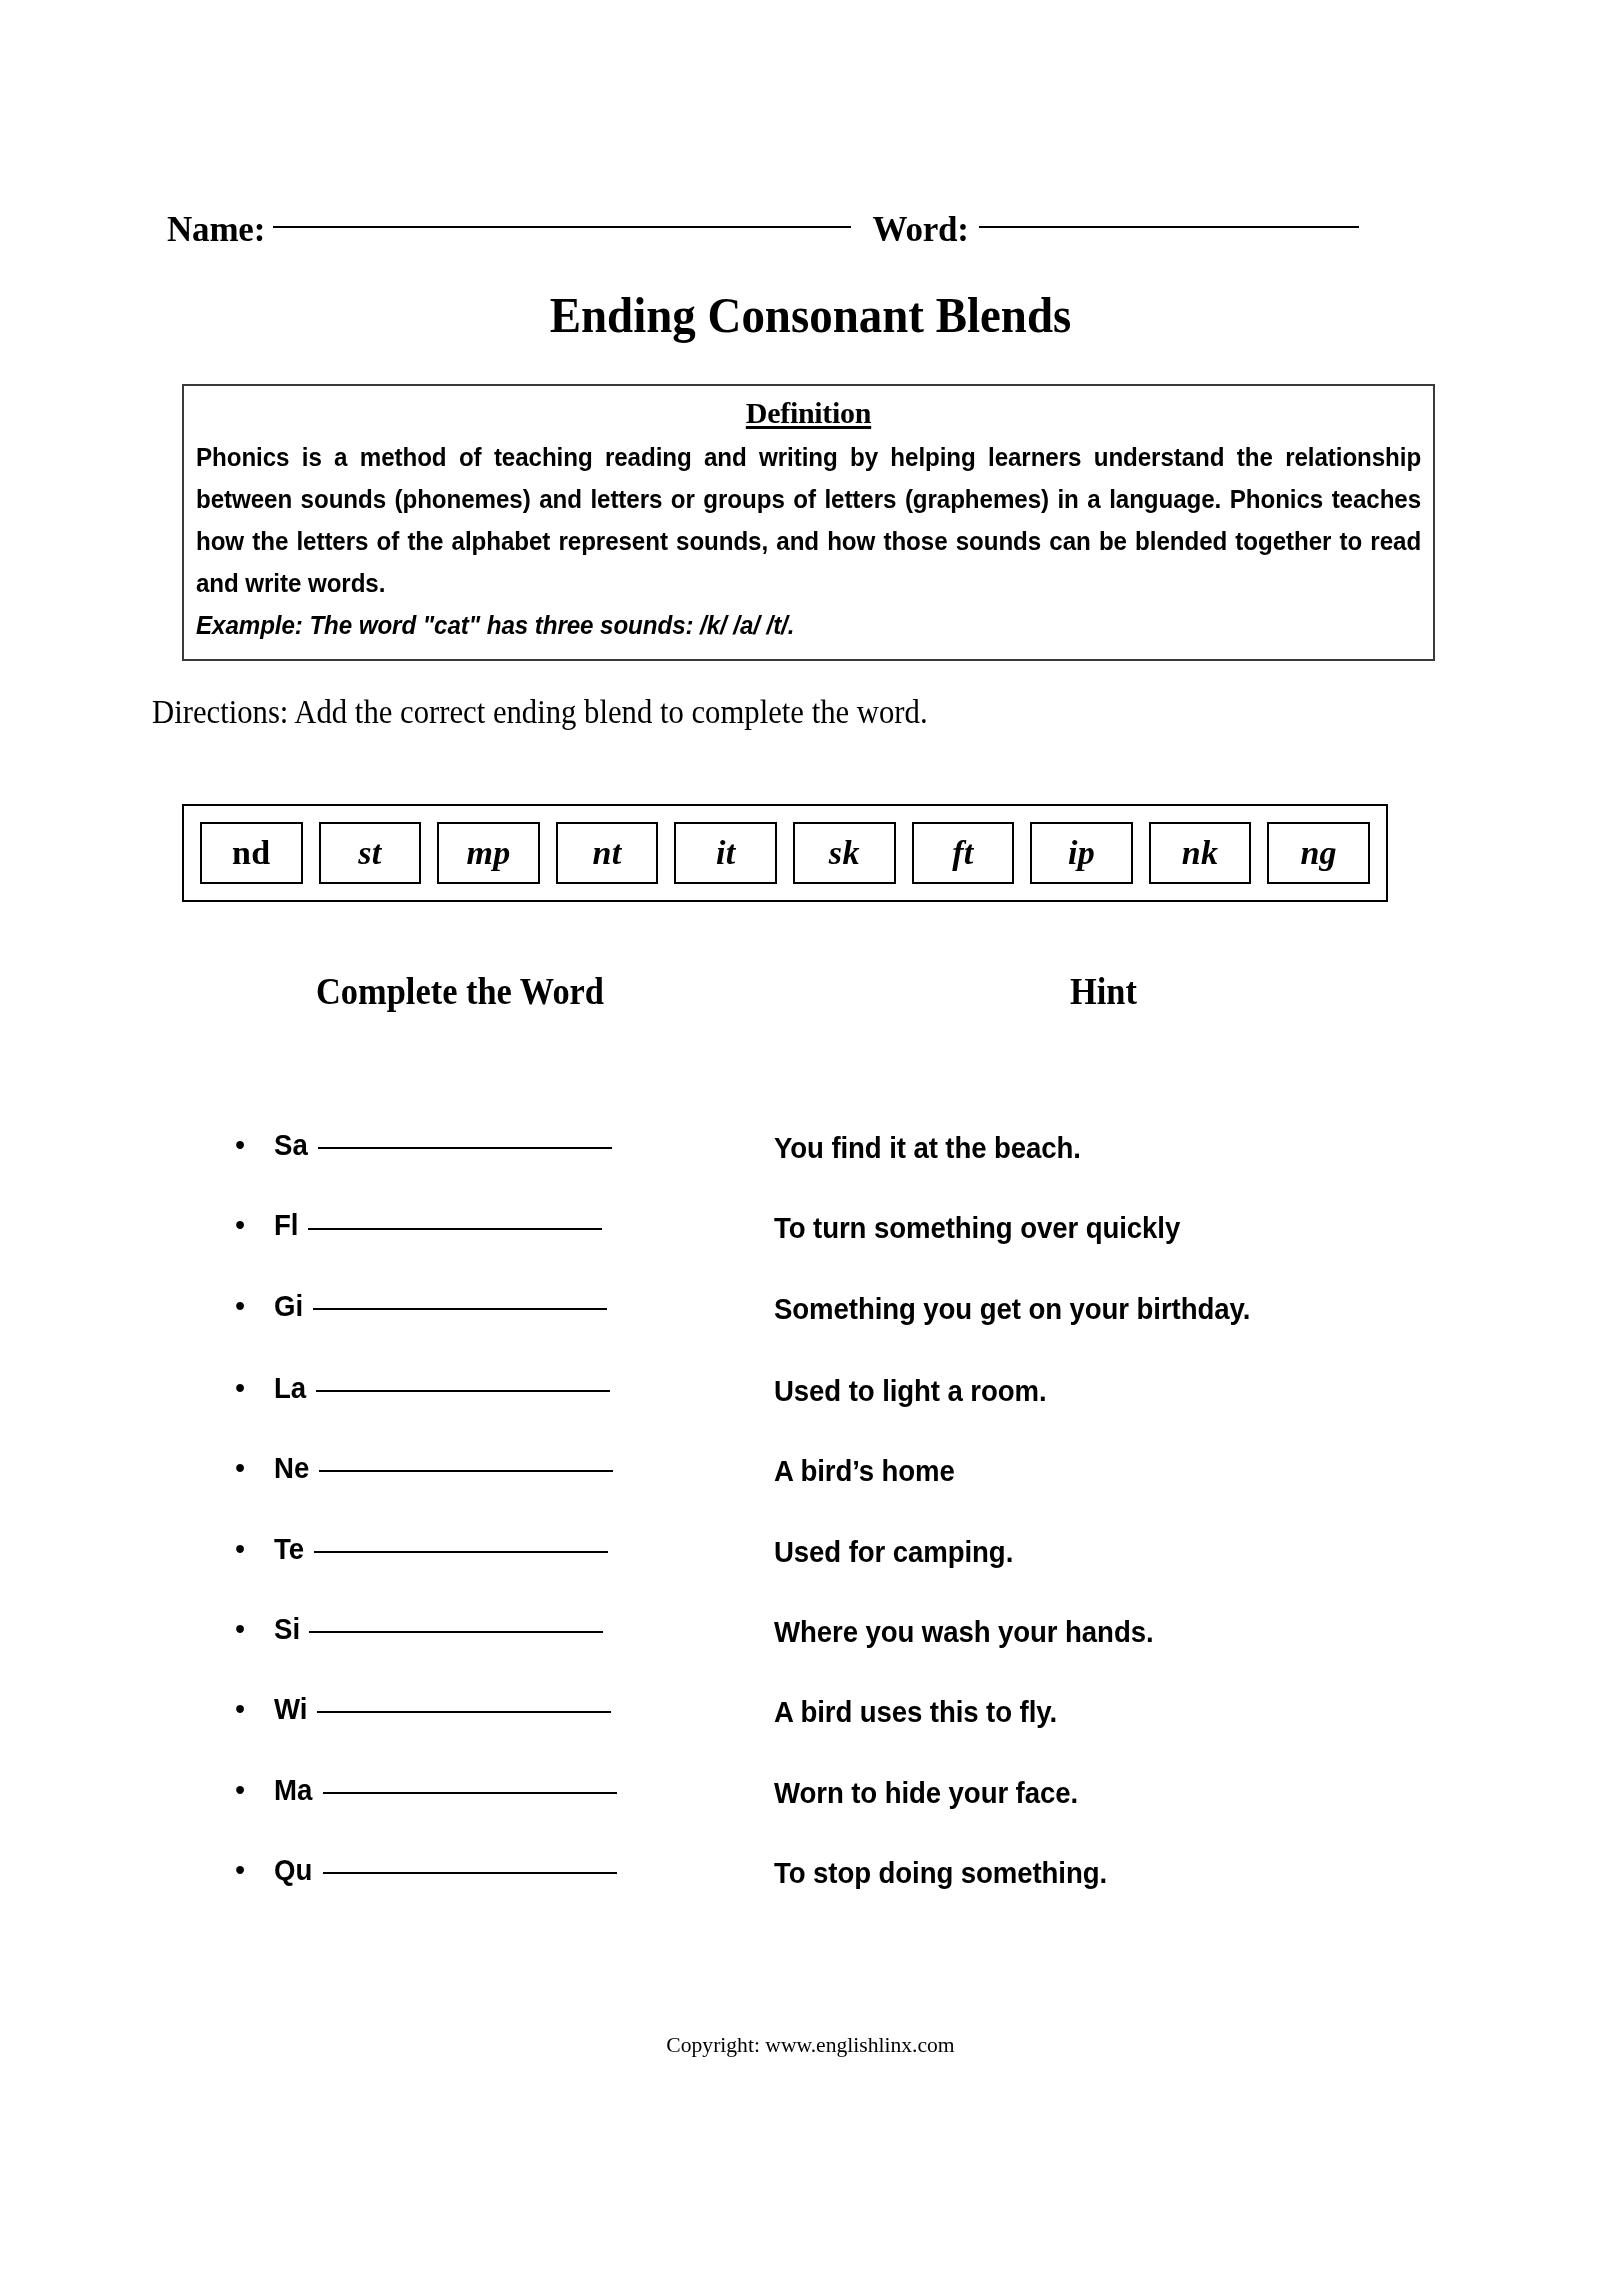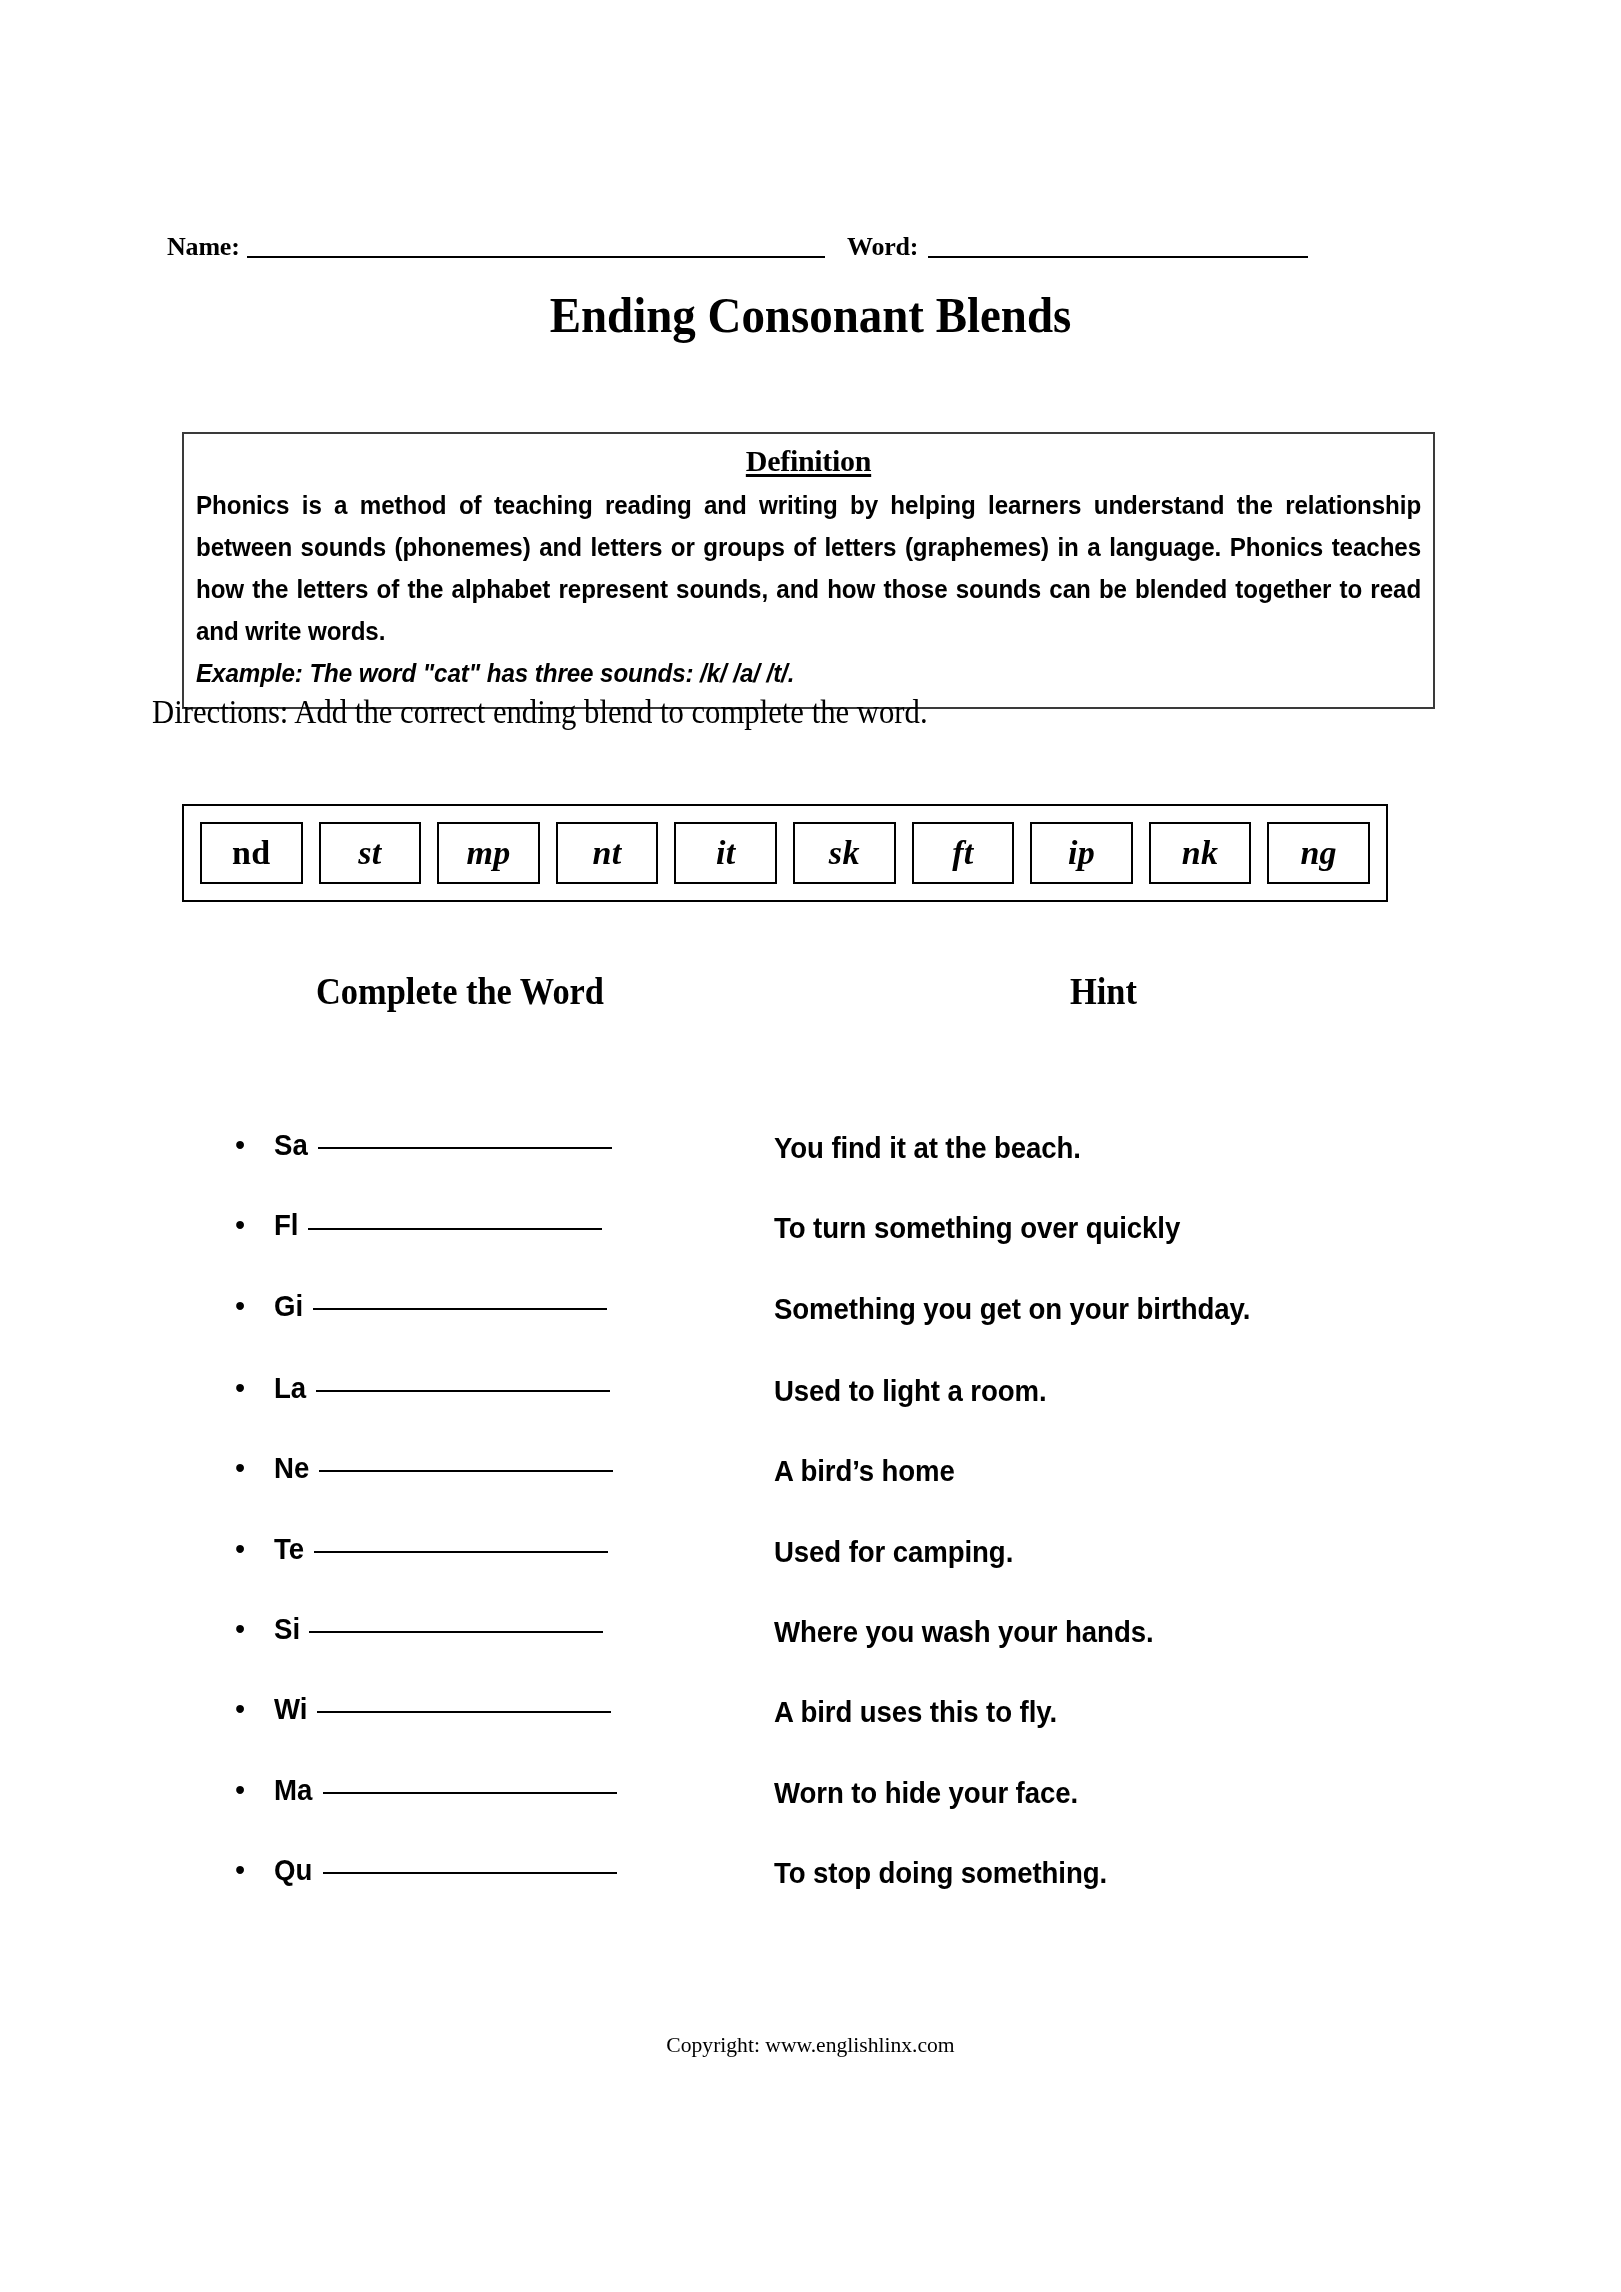--- a/index.html
+++ b/index.html
@@ -20,27 +20,27 @@
     position: absolute;
     left: 0; top: 0;
     width: 1621px;
     height: 2293px;
   }
 
   
   .namedate {
     position: absolute;
     left: 167px;
-    top: 232px;
+    top: 210px;
     width: 1294px;
     display: flex;
-    align-items: flex-end;
-    font-family: "Liberation Serif", serif;
-    font-weight: bold;
-    font-size: 26px;
+    align-items: center;
+    font-family: "Liberation Serif", serif;
+    font-weight: bold;
+    font-size: 35px;
     letter-spacing: -0.2px;
   }
   .nd-label { white-space: nowrap; }
   .nd-rule {
     display: inline-block;
     border-bottom: 2.9px solid #000;
     height: 1px;
     position: relative;
     top: -3.9px;
   }
@@ -64,21 +64,20 @@
   
   .defbox {
     position: absolute;
     left: 182px;
     top: 384px;
     width: 1253px;
     border: 2px solid #3a3a3a;
     box-sizing: border-box;
     padding: 7.8px 11.8px 13.7px 11.8px;
     background: #fff;
-    margin-top: 48px;
   }
   .def-heading {
     text-align: center;
     font-family: "Liberation Serif", serif;
     font-weight: bold;
     font-size: 30px;
     text-decoration: underline;
     text-underline-offset: 2.9px;
     margin: 2px 0 5.9px 0;
     letter-spacing: -0.3px;

